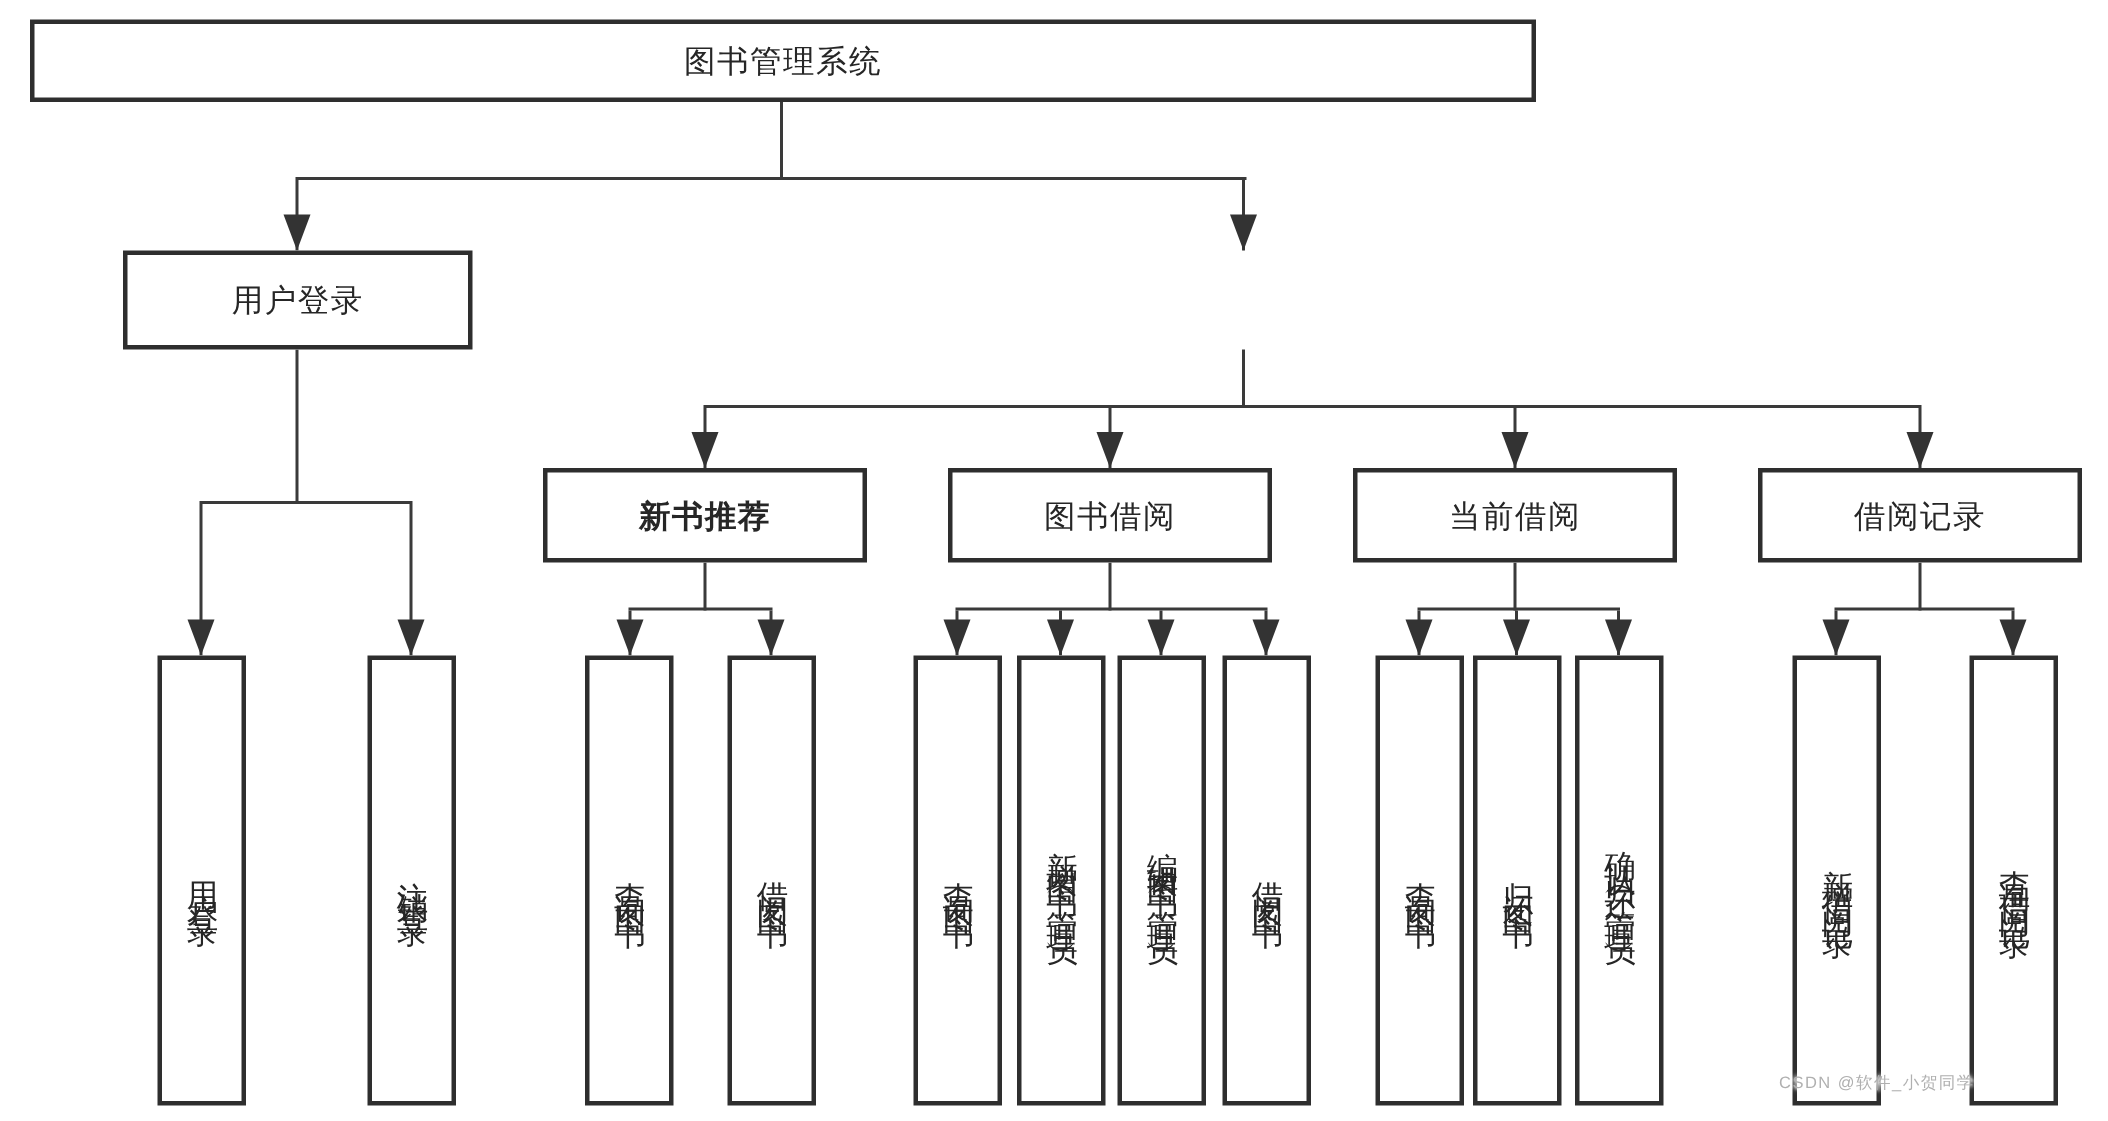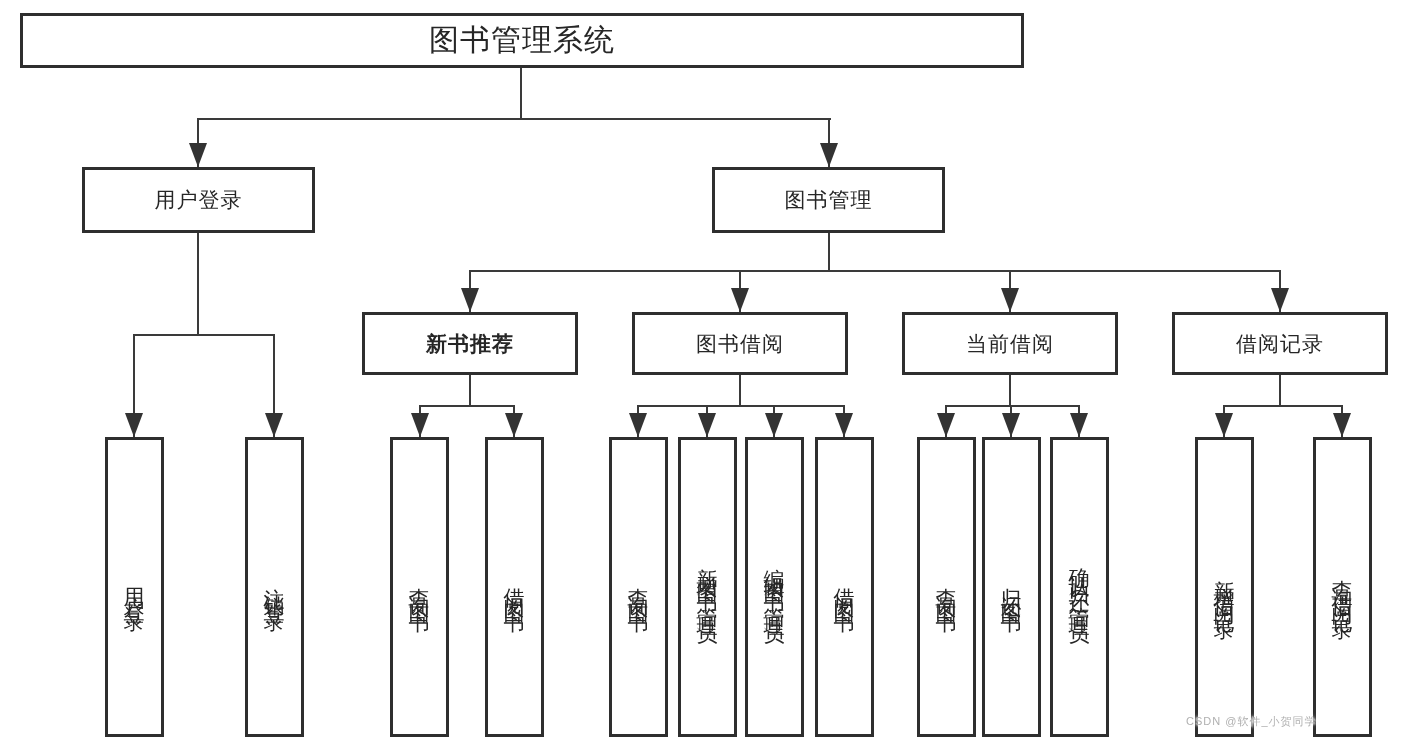--- a/index.html
+++ b/index.html
@@ -3,21 +3,21 @@
 <meta charset="utf-8">
 <style>
   html,body{margin:0;padding:0;background:#ffffff;}
   body{font-family:"Liberation Sans","DejaVu Sans",sans-serif;}
   #canvas{position:relative;width:1405px;height:747px;background:#ffffff;overflow:hidden;}
   .node{
     position:absolute;box-sizing:border-box;background:#ffffff;
     border:3px solid #2e2e2e;display:flex;align-items:center;justify-content:center;
     color:#262626;font-size:21px;letter-spacing:1px;white-space:nowrap;z-index:2;
   }
-  .node.root{font-size:30px;}
+  .node.root{font-size:21px;}
   .vnode{
     position:absolute;box-sizing:border-box;background:#ffffff;
     border:3px solid #2e2e2e;display:flex;align-items:center;justify-content:center;
     z-index:2;
   }
   .vnode span{
     writing-mode:vertical-rl;text-orientation:mixed;
     font-size:21px;letter-spacing:8px;color:#262626;line-height:1;
   }
   .hl,.vl{position:absolute;background:#3a3a3a;z-index:1;display:block;}
@@ -35,21 +35,20 @@
   }
 </style>
 </head>
 <body>
 
 <div id="canvas">
 
   <div class="node root" style="left:20px;top:13px;width:1004px;height:55px;">图书管理系统</div>
 
   <div class="node" style="left:82px;top:167px;width:233px;height:66px;">用户登录</div>
-  <div class="node" style="left:712px;top:167px;width:233px;height:66px;">图书管理</div>
 
   <div class="node" style="left:362px;top:312px;width:216px;height:63px;font-weight:bold;">新书推荐</div>
   <div class="node" style="left:632px;top:312px;width:216px;height:63px;">图书借阅</div>
   <div class="node" style="left:902px;top:312px;width:216px;height:63px;">当前借阅</div>
   <div class="node" style="left:1172px;top:312px;width:216px;height:63px;">借阅记录</div>
 
   <div class="vnode" style="left:105px;top:437px;width:59px;height:300px;">
       <span>用户登录</span>
     </div>
   <div class="vnode" style="left:245px;top:437px;width:59px;height:300px;">

